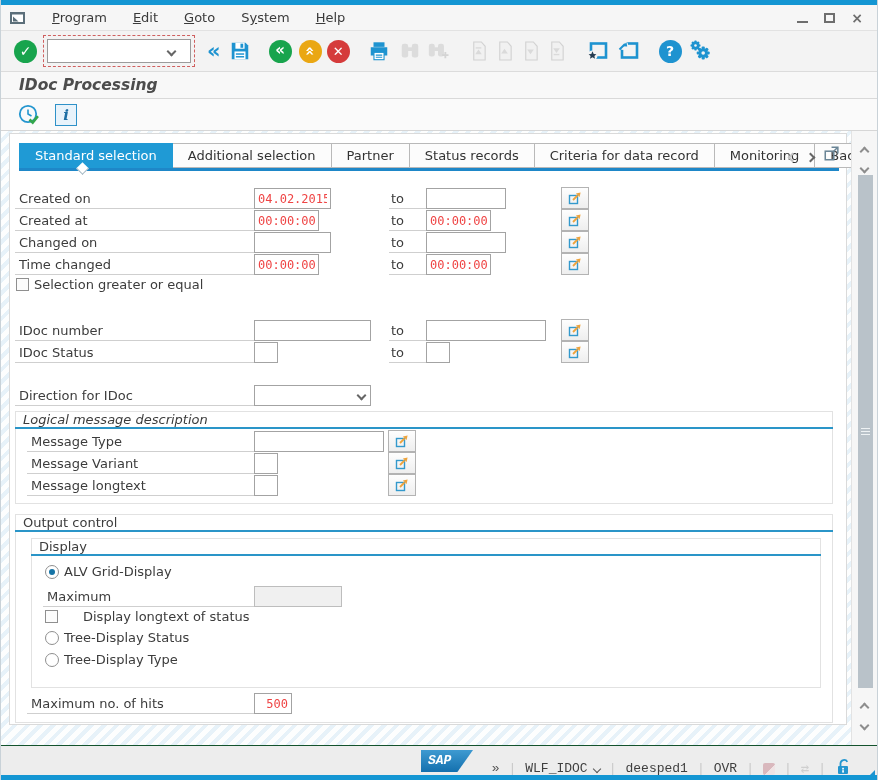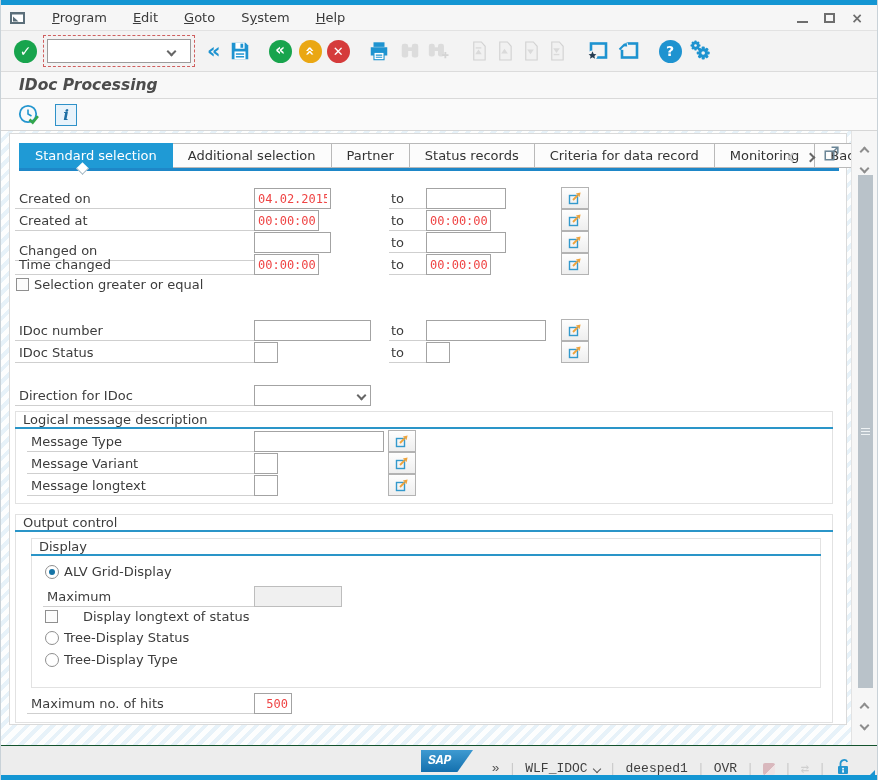--- a/index.html
+++ b/index.html
@@ -309,21 +309,21 @@
     <div class="lbl-cell" style="left:388px;top:79px;width:37px;padding-left:2px;">to</div>
     <input class="inp" style="left: 425px; top: 79px; width: 65px;" value="00:00:00">
     <button class="msbtn" style="left:560px;top:78px;">
       <svg width="16" height="16" viewBox="0 0 16 16">
           <rect x="2.5" y="5.5" width="8" height="8" fill="none" stroke="#3399cc" stroke-width="1.4"></rect>
           <line x1="6" y1="10" x2="10.5" y2="5.5" stroke="#eea33c" stroke-width="1.8"></line>
           <polygon points="13.6,2.4 8.9,3.4 12.6,7.1" fill="#eea33c"></polygon>
         </svg>
     </button>
 
-    <div class="lbl-cell" style="left:14px;top:101px;width:239px;margin-top:8px;">Changed on</div>
+    <div class="lbl-cell" style="left:14px;top:101px;width:239px;">Changed on</div>
     <input class="inp" style="left: 253px; top: 101px; width: 77px;" value="">
     <div class="lbl-cell" style="left:388px;top:101px;width:37px;padding-left:2px;">to</div>
     <input class="inp" style="left: 425px; top: 101px; width: 80px;" value="">
     <button class="msbtn" style="left:560px;top:100px;">
       <svg width="16" height="16" viewBox="0 0 16 16">
           <rect x="2.5" y="5.5" width="8" height="8" fill="none" stroke="#3399cc" stroke-width="1.4"></rect>
           <line x1="6" y1="10" x2="10.5" y2="5.5" stroke="#eea33c" stroke-width="1.8"></line>
           <polygon points="13.6,2.4 8.9,3.4 12.6,7.1" fill="#eea33c"></polygon>
         </svg>
     </button>
@@ -367,21 +367,21 @@
         </svg>
     </button>
 
     <div class="lbl-cell" style="left:14px;top:254px;width:239px;">Direction for IDoc</div>
     <div class="dropdown" style="left:253px;top:254px;width:117px;">
       <span style="flex:1;"></span>
       <span class="chev down"></span>
     </div>
 
     <div class="groupbox" style="left:14px;top:280px;width:818px;height:93px;"></div>
-    <div class="grouphead" style="left:22px;top:281px;">Logical message description</div>
+    <div class="grouphead" style="left:22px;top:281px;font-style:italic;">Logical message description</div>
     <div class="groupline" style="left:14px;top:296px;width:818px;"></div>
 
     <div class="lbl-cell" style="left:26px;top:300px;width:227px;">Message Type</div>
     <input class="inp" style="left: 253px; top: 300px; width: 130px;" value="">
     <button class="msbtn" style="left:387px;top:299px;">
       <svg width="16" height="16" viewBox="0 0 16 16">
           <rect x="2.5" y="5.5" width="8" height="8" fill="none" stroke="#3399cc" stroke-width="1.4"></rect>
           <line x1="6" y1="10" x2="10.5" y2="5.5" stroke="#eea33c" stroke-width="1.8"></line>
           <polygon points="13.6,2.4 8.9,3.4 12.6,7.1" fill="#eea33c"></polygon>
         </svg>

